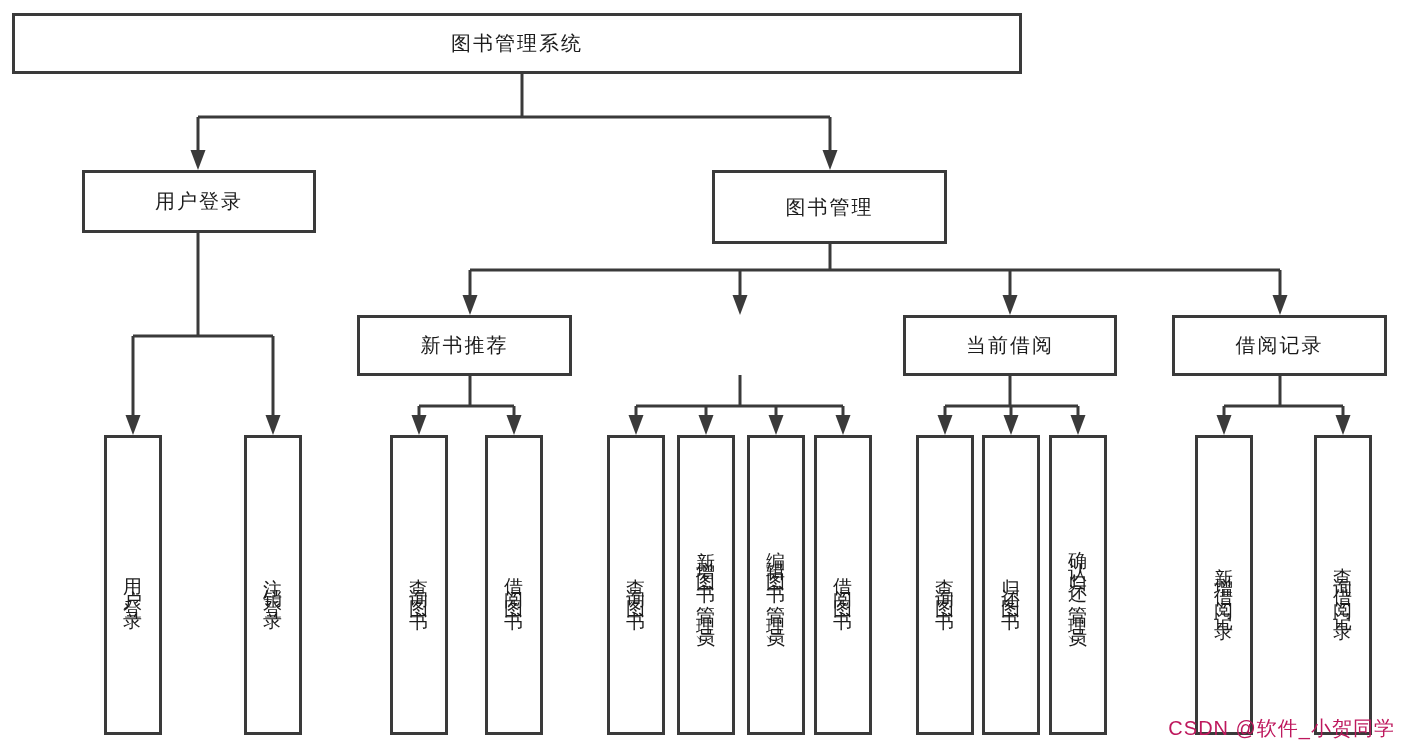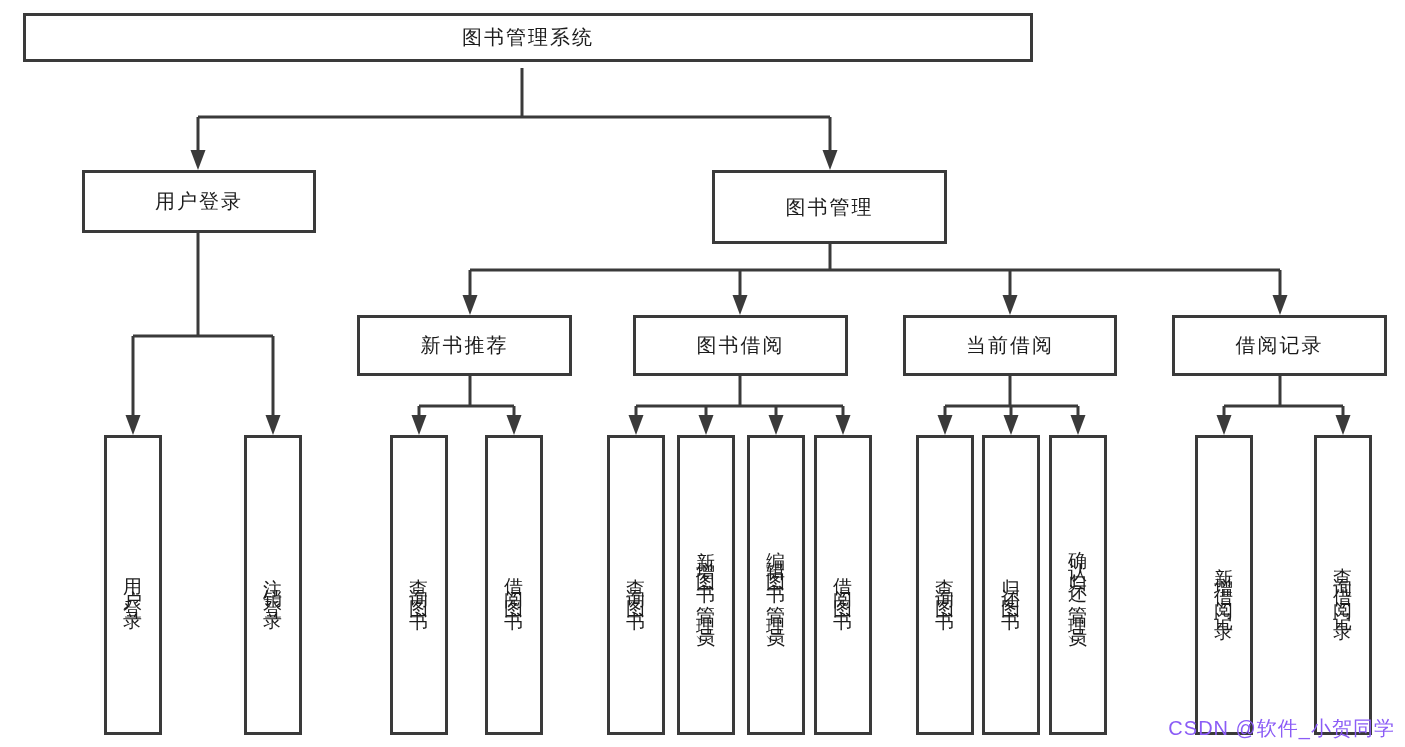--- a/index.html
+++ b/index.html
@@ -14,38 +14,38 @@
   .node{
     position:absolute;
     box-sizing:border-box;
     background:#ffffff;
     border:3px solid #3a3a3a;
     display:flex;align-items:center;justify-content:center;
     z-index:2;
     color:#1c1c1c;
   }
   .node.h{font-size:20px;letter-spacing:2px;}
-  .node.root{left:23px;top:13px;width:1010px;height:49px;}
+  .node.root{left:12px;top:13px;width:1010px;height:61px;}
   .node.l2a{left:82px;top:170px;width:234px;height:63px;}
   .node.l2b{left:712px;top:170px;width:235px;height:74px;}
   .node.l3{top:315px;width:215px;height:61px;}
   .node.leaf{top:435px;width:58px;height:300px;font-size:19px;}
   .vtext{
     writing-mode:vertical-lr;
     text-orientation:mixed;
     letter-spacing:11px;
     line-height:1;
     white-space:nowrap;
   }
   .watermark{
     position:absolute;
     right:10px;bottom:5px;
     z-index:3;
     font-size:20px;
-    color:#8b5cf6;
+    color:#be185d;
     letter-spacing:1px;
   }
 </style>
 </head>
 <body>
 
 <div class="canvas">
 
   <svg class="connectors" width="1405" height="747">
       <line x1="522" y1="68" x2="522" y2="117" stroke="#3a3a3a" stroke-width="3"></line>
@@ -109,23 +109,20 @@
   <div class="node h l2a">
     <span>用户登录</span>
   </div>
   <div class="node h l2b">
     <span>图书管理</span>
   </div>
 
   <div class="node h l3" style="left:357px">
     <span>新书推荐</span>
   </div>
-  <div class="node h l3" style="left:633px">
-    <span>图书借阅</span>
-  </div>
   <div class="node h l3" style="left:903px;width:214px">
     <span>当前借阅</span>
   </div>
   <div class="node h l3" style="left:1172px">
     <span>借阅记录</span>
   </div>
 
   <div class="node leaf" style="left:104px">
     <span class="vtext">用户登录</span>
   </div>

